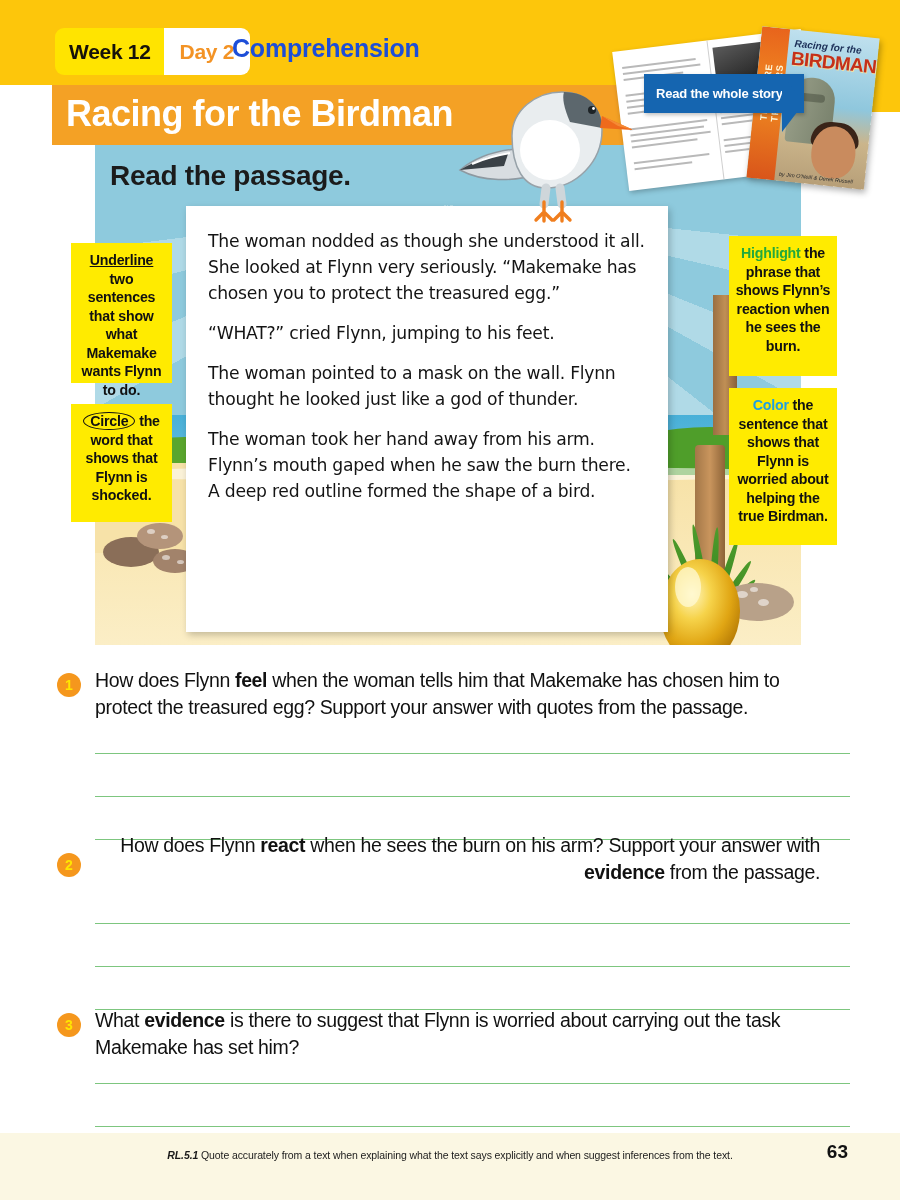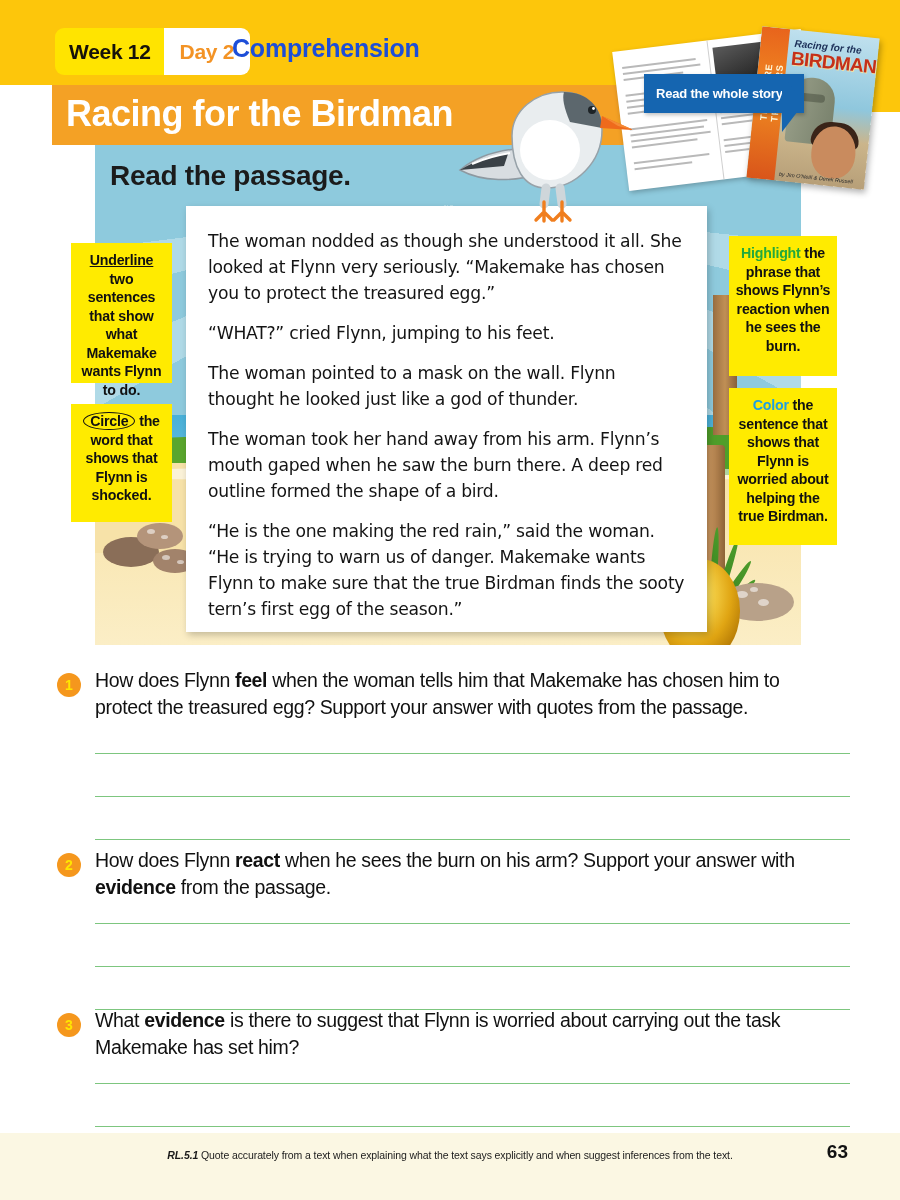--- a/index.html
+++ b/index.html
@@ -213,21 +213,21 @@
     font-weight: bold;
     color: #1b1b1b;
     letter-spacing: -0.3px;
     z-index: 7;
   }
 
   
   .passage-card {
     position: absolute;
     left: 186px; top: 206px;
-    width: 521px;
+    width: 482px;
     height: 426px;
     background: #ffffff;
     box-shadow: 2px 3px 7px rgba(0,0,0,0.22);
     z-index: 8;
     box-sizing: border-box;
     padding: 22px 22px 10px 22px;
   }
   .passage-card p {
     margin: 0 0 14px 0;
     font-family: "DejaVu Sans", sans-serif;
@@ -543,21 +543,20 @@
   </svg>
 </div>
 
 <div class="read-heading">Read the passage.</div>
 
 <div class="passage-card">
   <p>The woman nodded as though she understood it all. She looked at Flynn very seriously. “Makemake has chosen you to protect the treasured egg.”</p>
   <p>“WHAT?” cried Flynn, jumping to his feet.</p>
   <p>The woman pointed to a mask on the wall. Flynn thought he looked just like a god of thunder.</p>
   <p>The woman took her hand away from his arm. Flynn’s mouth gaped when he saw the burn there. A deep red outline formed the shape of a bird.</p>
-  <p>“He is the one making the red rain,” said the woman. “He is trying to warn us of danger. Makemake wants Flynn to make sure that the true Birdman finds the sooty tern’s first egg of the season.”</p>
 </div>
 
 <svg class="bird" viewBox="0 0 180 145">
   <path d="M8 92 C30 74 58 70 82 70 L96 74 L86 96 C62 104 30 104 8 92 Z" fill="#d8dde1" stroke="#8e99a1" stroke-width="1.5"></path>
   <path d="M8 92 C24 82 40 78 56 76 L52 88 Z" fill="#3a4147"></path>
   <path d="M20 86 C34 80 46 77 58 75" stroke="#ffffff" stroke-width="2" fill="none"></path>
   <path d="M60 58 C60 32 84 14 110 14 C134 14 150 30 150 52 C150 84 124 110 94 110 C72 110 60 90 60 58 Z" fill="#e9edef" stroke="#97a2a9" stroke-width="1.5"></path>
   <ellipse cx="98" cy="72" rx="30" ry="30" fill="#ffffff"></ellipse>
   <path d="M112 14 C136 14 150 30 150 50 L118 44 C112 30 110 20 112 14 Z" fill="#5c676d"></path>
   <circle cx="140" cy="32" r="4" fill="#1d2326"></circle>
@@ -636,21 +635,21 @@
   <div class="q-block">
     <div class="q-badge" style="top:18px;">1</div>
     <div class="q-text" style="top:12px;"><span>How does Flynn </span><b>feel</b><span> when the woman tells him that Makemake has chosen him to protect the treasured egg? Support your answer with quotes from the passage.</span></div>
     <div class="ans-line" style="top:98px;"></div>
     <div class="ans-line" style="top:141px;"></div>
     <div class="ans-line" style="top:184px;"></div>
   </div>
 
   <div class="q-block">
     <div class="q-badge" style="top:198px;">2</div>
-    <div class="q-text" style="top:192px;"><span>How does Flynn </span><b>react</b><span> when he sees the burn on his arm? Support your answer with </span><b>evidence</b><span> from the passage.</span></div>
+    <div class="q-text" style="top:177px;text-align:right;"><span>How does Flynn </span><b>react</b><span> when he sees the burn on his arm? Support your answer with </span><b>evidence</b><span> from the passage.</span></div>
     <div class="ans-line" style="top:268px;"></div>
     <div class="ans-line" style="top:311px;"></div>
     <div class="ans-line" style="top:354px;"></div>
   </div>
 
   <div class="q-block">
     <div class="q-badge" style="top:358px;">3</div>
     <div class="q-text" style="top:352px;"><span>What </span><b>evidence</b><span> is there to suggest that Flynn is worried about carrying out the task Makemake has set him?</span></div>
     <div class="ans-line" style="top:428px;"></div>
     <div class="ans-line" style="top:471px;"></div>

